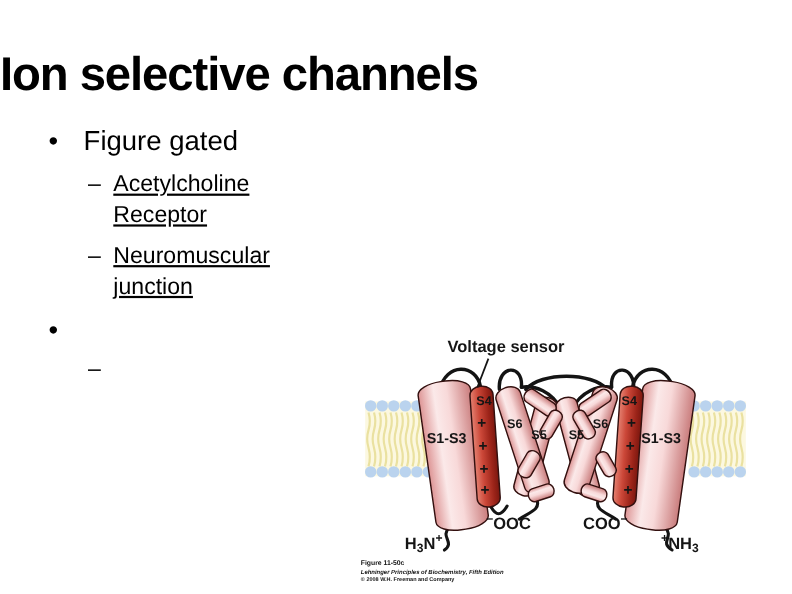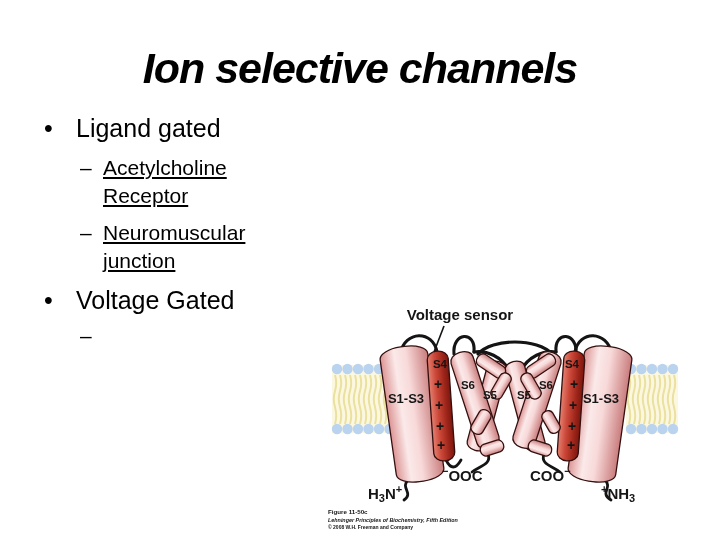--- a/index.html
+++ b/index.html
@@ -1,22 +1,22 @@
 <!DOCTYPE html>
 <html><head>
 <meta charset="utf-8">
 <style>
   html,body{margin:0;padding:0;background:#ffffff;}
   #slide{
     position:relative;width:720px;height:540px;background:#ffffff;overflow:hidden;
     font-family:"Liberation Sans","DejaVu Sans",sans-serif;color:#000;
   }
   #title{
-    position:absolute;top:44px;left:0;width:720px;text-align:center;
-    font-size:43px;font-weight:bold;letter-spacing:-1px;color:#000;font-style:italic;
+    position:absolute;top:44px;left:0;width:720px;text-align:left;
+    font-size:43px;font-weight:bold;letter-spacing:-1px;color:#000;
   }
   #bullets{position:absolute;left:40px;top:112px;width:310px;}
   .b-row{display:flex;align-items:flex-start;}
   .b-main{font-size:25px;line-height:32px;margin-bottom:10px;}
   .b-main .marker{width:32px;flex:0 0 32px;padding-left:4px;}
   .b-sub{font-size:21px;line-height:28px;margin-left:40px;margin-bottom:9px;}
   .b-sub .marker{width:23px;flex:0 0 23px;}
   .b-sub .btext{width:158px;text-decoration:underline;}
   .b-main.tight{margin-bottom:6px;}
   #figure-wrap{position:absolute;left:320px;top:292px;width:380px;height:248px;}
@@ -31,33 +31,32 @@
 </head>
 <body>
 
 <div id="slide">
 
   <div id="title">Ion selective channels</div>
 
   <div id="bullets">
     <div class="b-row b-main">
       <span class="marker">•</span>
-      <span class="btext">Ligand gated</span>
+      <span class="btext">Figure gated</span>
     </div>
     <div class="b-row b-sub">
       <span class="marker">–</span>
       <span class="btext">Acetylcholine Receptor</span>
     </div>
     <div class="b-row b-sub">
       <span class="marker">–</span>
       <span class="btext">Neuromuscular junction</span>
     </div>
     <div class="b-row b-main tight">
       <span class="marker">•</span>
-      <span class="btext">Voltage Gated</span>
     </div>
     <div class="b-row b-sub">
       <span class="marker">–</span>
     </div>
   </div>
 
   <div id="figure-wrap">
   <svg width="380" height="248" viewBox="0 0 380 248">
     <defs>
       <linearGradient id="gp" x1="0" y1="0" x2="1" y2="0">

